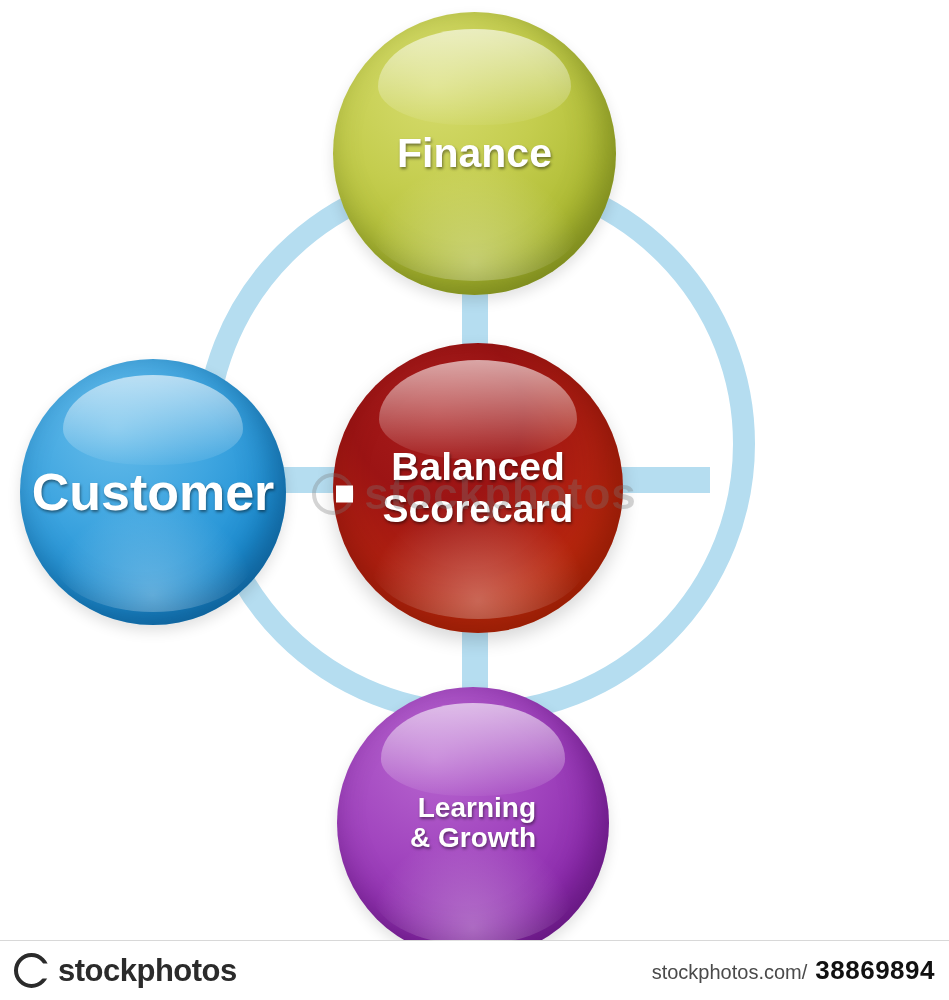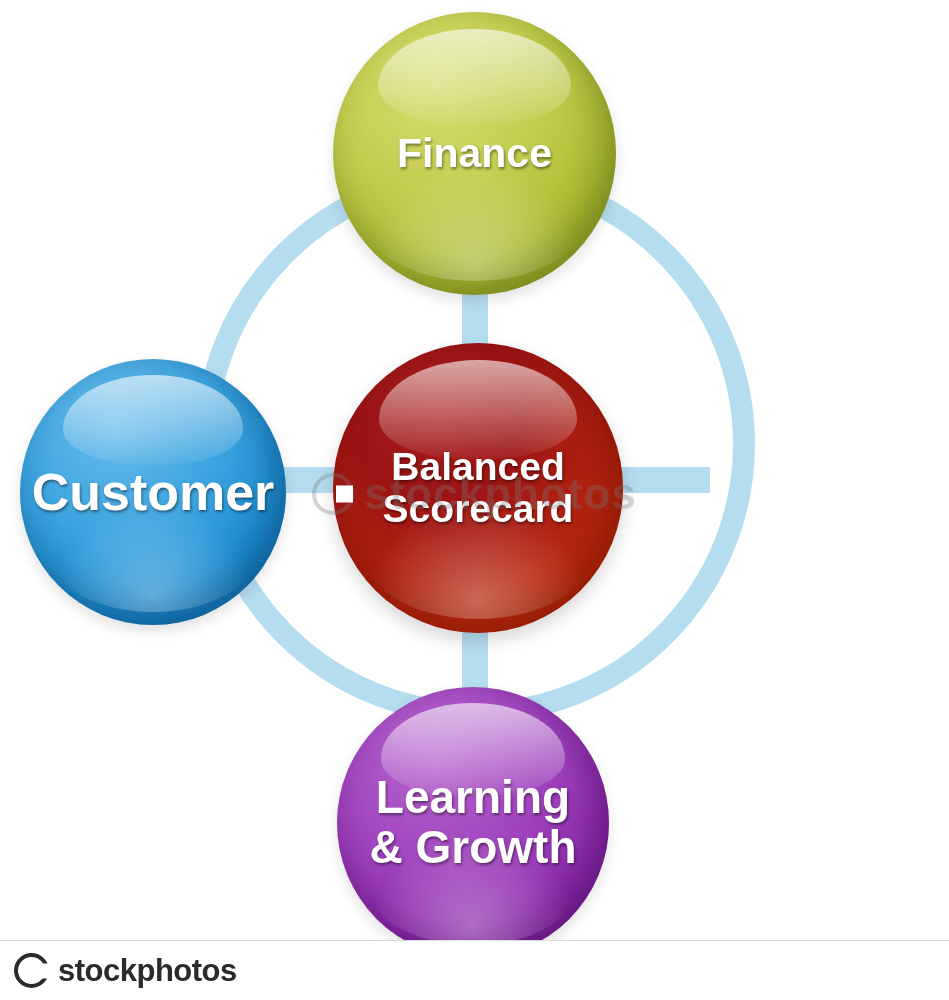--- a/index.html
+++ b/index.html
@@ -112,23 +112,24 @@
     box-shadow: inset -10px -14px 34px rgba(5,50,90,.45), 0 6px 14px rgba(0,0,0,.12);
   }
   #sphere-processes {
     left: 667px; top: 355px; width: 266px; height: 266px;
     font-size: 39px;
     background: radial-gradient(circle at 36% 26%, #fcbb4e 0%, #f89e27 38%, #f2821a 68%, #e06a0c 100%);
     box-shadow: inset -10px -14px 34px rgba(120,55,0,.45), 0 6px 14px rgba(0,0,0,.12);
   }
   #sphere-learning {
     left: 337px; top: 683px; width: 272px; height: 272px;
-    font-size: 46px;
+    font-size: 28px;
     background: radial-gradient(circle at 36% 26%, #b765cf 0%, #a246bf 38%, #8e2cae 68%, #7a1d99 100%);
     box-shadow: inset -10px -14px 34px rgba(60,5,80,.45), 0 6px 14px rgba(0,0,0,.12);
+    text-align: right;
   }
   #sphere-center {
     left: 333px; top: 339px; width: 290px; height: 290px;
     font-size: 39px;
     background: radial-gradient(circle at 36% 24%, #a81c1c 0%, #9c1414 30%, #b52310 60%, #d93a08 85%, #e84708 100%);
     box-shadow: inset -10px -16px 38px rgba(80,0,0,.5), 0 8px 18px rgba(0,0,0,.16);
     z-index: 5;
   }
 
   
@@ -254,13 +255,17 @@
     <span>stockphotos</span>
   </div>
 
 </div>
 
 <div id="footer">
   <div id="footer-logo">
     <span class="logo-mark"></span>
     <span class="logo-text">stockphotos</span>
   </div>
+  <div id="footer-right">
+    <span id="footer-domain">stockphotos.com/</span>
+    <span id="footer-id">38869894</span>
+  </div>
 </div>
 
 </body></html>

